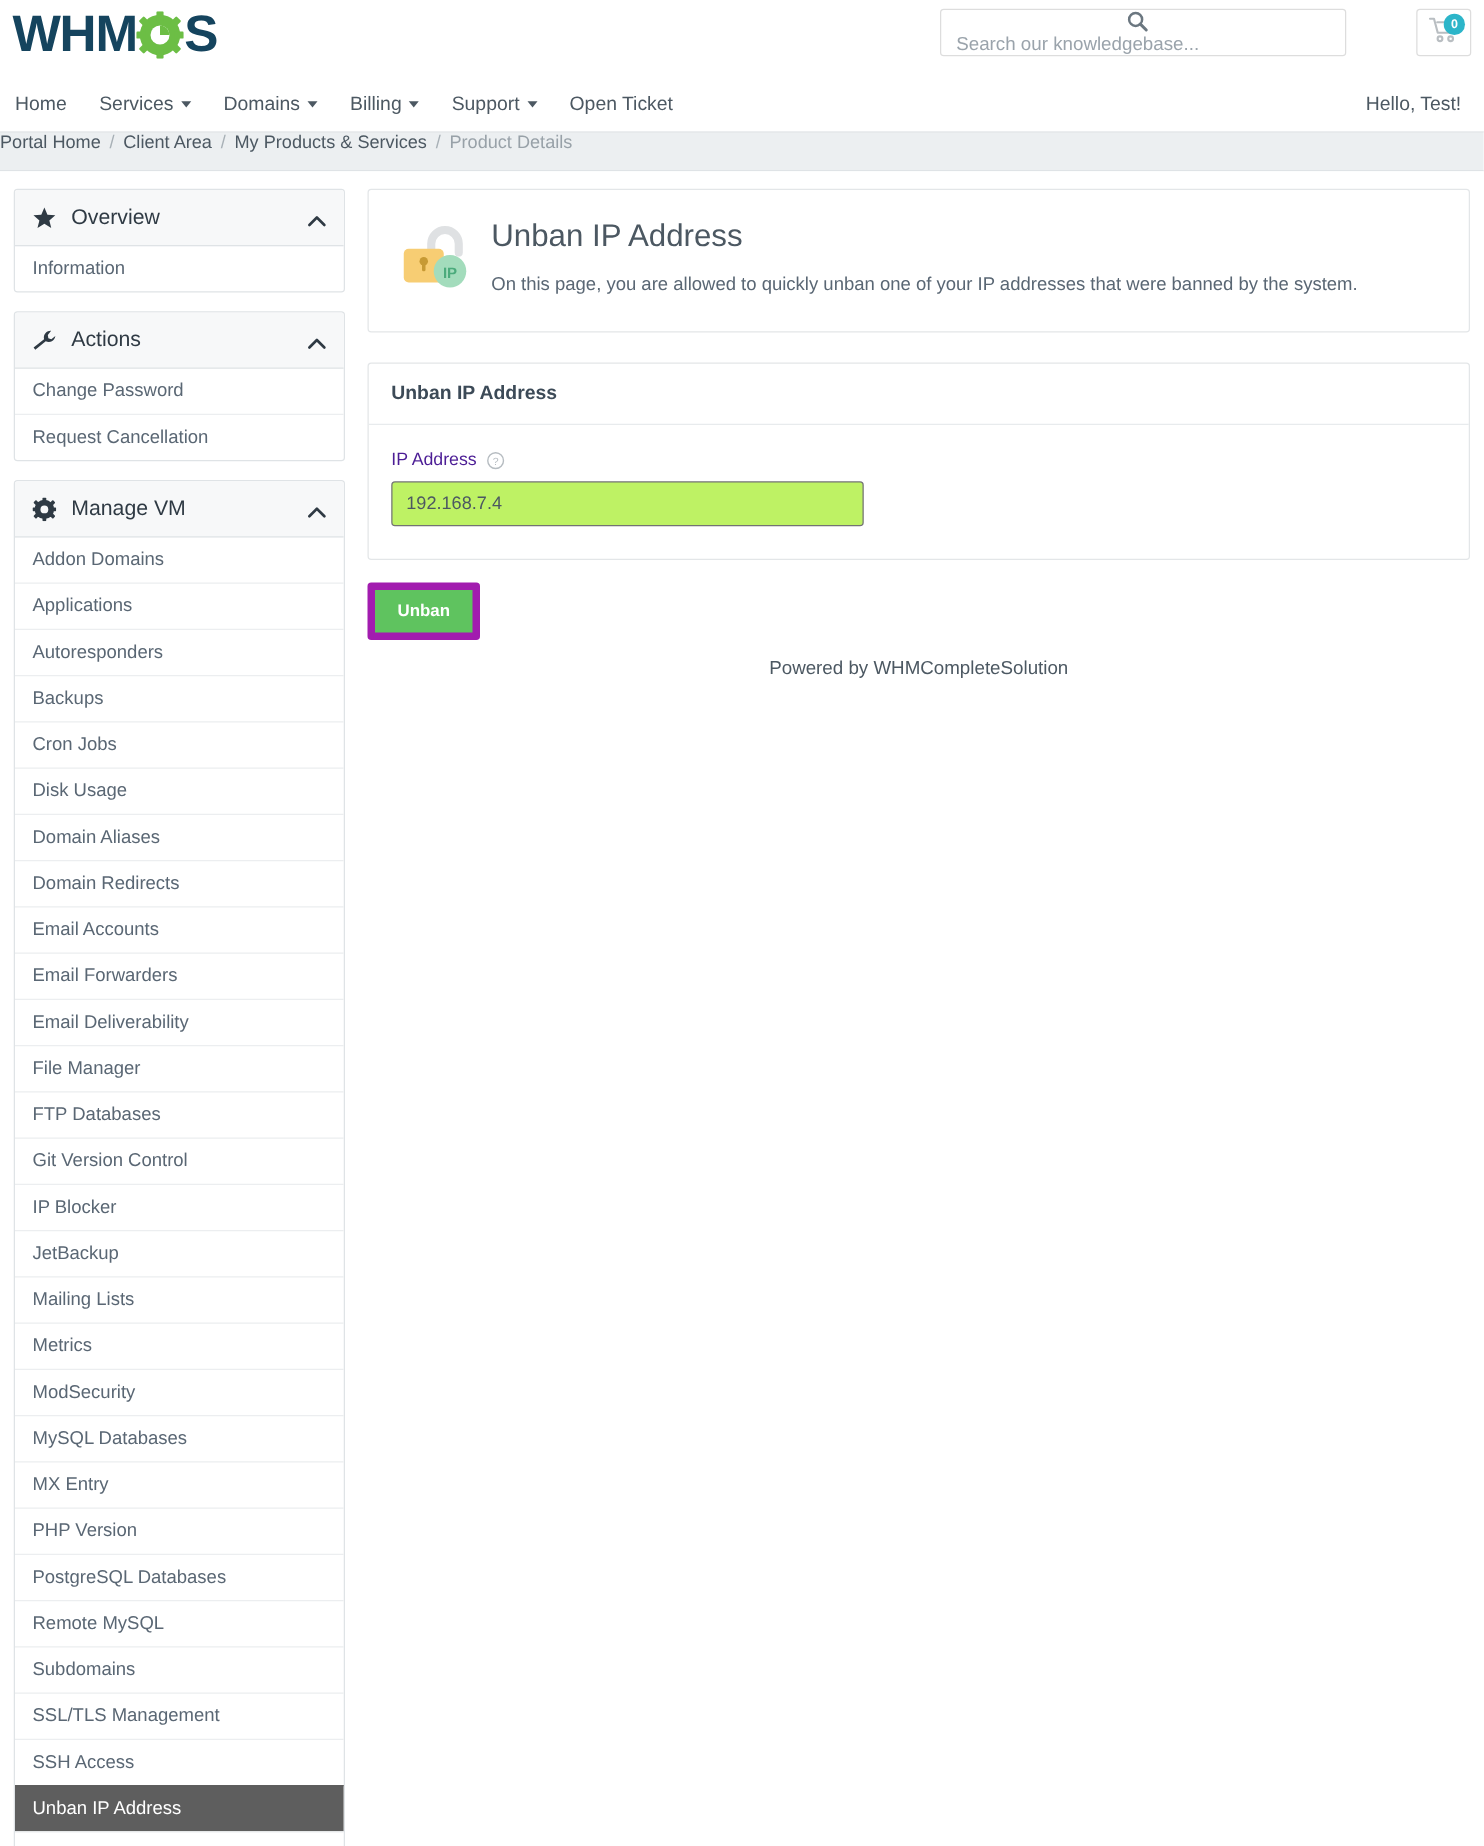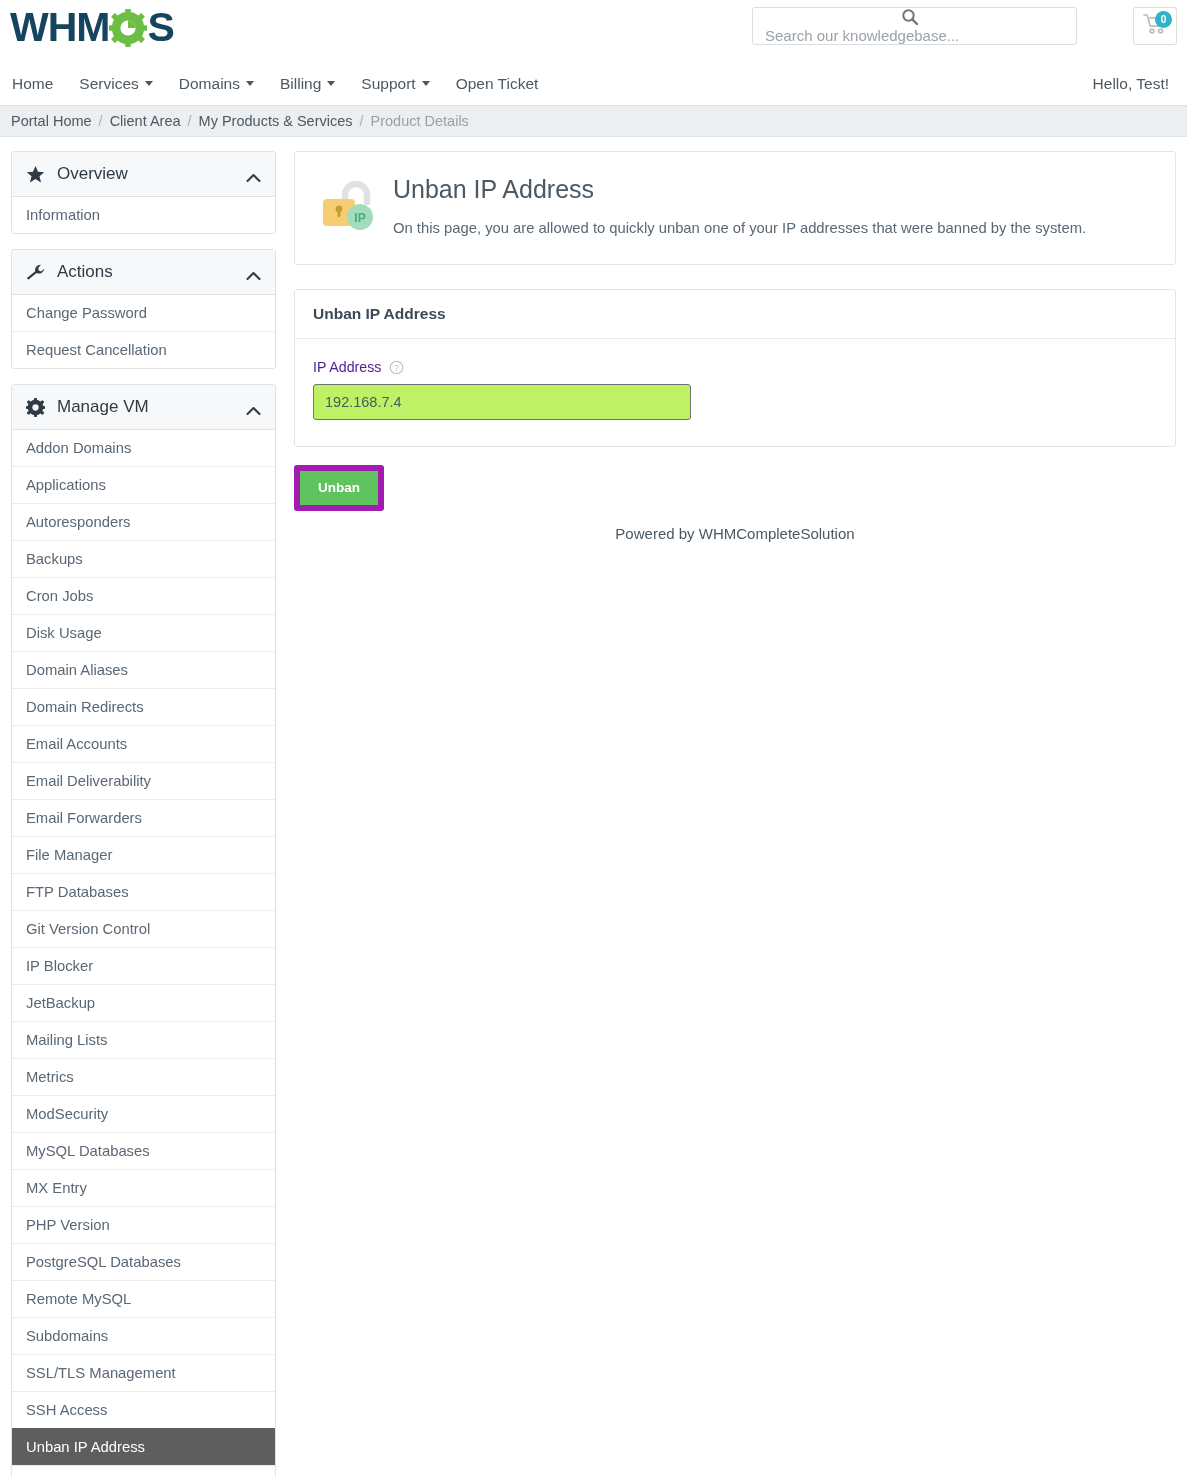--- a/index.html
+++ b/index.html
@@ -116,22 +116,21 @@
     cursor: pointer;
   }
 
   
   .breadcrumb-bar {
     background: #eceff1;
     border-top: 1px solid #dfe3e6;
     border-bottom: 1px solid #dfe3e6;
     height: 32px;
     display: flex;
-    align-items: center;
-    padding-left: 11px;
+    align-items: flex-start;
     font-size: 14.5px;
   }
   .crumb { color: #4c5862; cursor: pointer; }
   .crumb.muted { color: #98a1a8; cursor: default; }
   .crumb-sep { color: #a8b0b6; margin: 0 7px; }
 
   
   .page {
     display: flex;
     align-items: flex-start;
@@ -422,22 +421,22 @@
       <ul class="panel-list">
         <li>Addon Domains</li>
         <li>Applications</li>
         <li>Autoresponders</li>
         <li>Backups</li>
         <li>Cron Jobs</li>
         <li>Disk Usage</li>
         <li>Domain Aliases</li>
         <li>Domain Redirects</li>
         <li>Email Accounts</li>
+        <li>Email Forwarders</li>
         <li>Email Deliverability</li>
-        <li>Email Forwarders</li>
         <li>File Manager</li>
         <li>FTP Databases</li>
         <li>Git Version Control</li>
         <li>IP Blocker</li>
         <li>JetBackup</li>
         <li>Mailing Lists</li>
         <li>Metrics</li>
         <li>ModSecurity</li>
         <li>MySQL Databases</li>
         <li>MX Entry</li>

